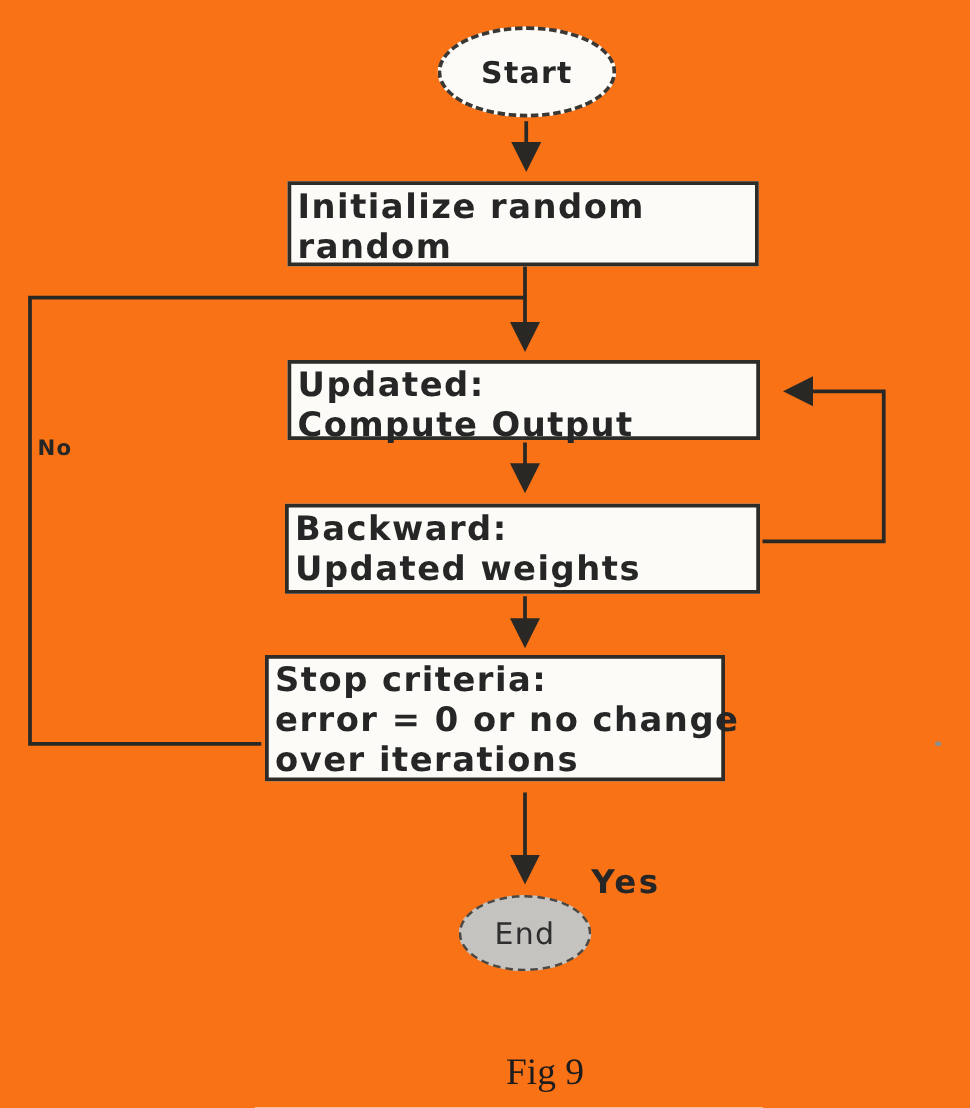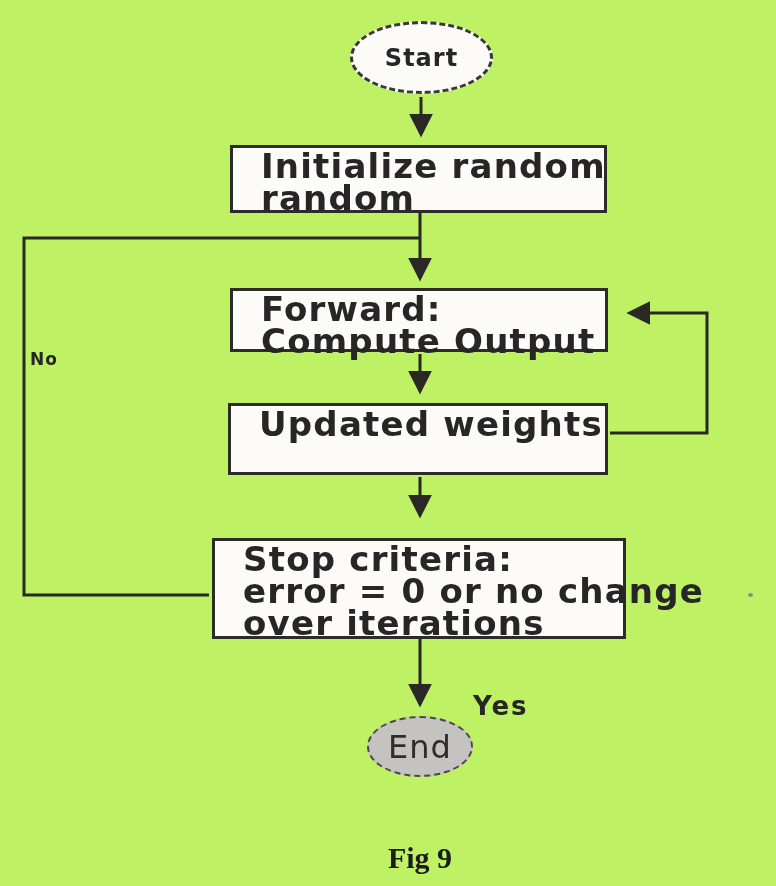--- a/index.html
+++ b/index.html
@@ -4,80 +4,80 @@
 <style>
   html, body {
     margin: 0;
     padding: 0;
     background: #ffffff;
   }
   #canvas {
     position: relative;
     width: 776px;
     height: 886px;
-    background: #bef264;
+    background: #f97316;
     font-family: "DejaVu Sans", "Liberation Sans", sans-serif;
     overflow: hidden;
   }
   #connector-layer {
     position: absolute;
     left: 0; top: 0;
     width: 776px; height: 886px;
   }
   .node {
     position: absolute;
     box-sizing: border-box;
     color: #262626;
   }
   .process {
     border: 3px solid #2e2c29;
     background: #fcfbf8;
     font-weight: bold;
-    font-size: 34px;
+    font-size: 27px;
     line-height: 32px;
     letter-spacing: 1.2px;
-    padding: 2px 10px 0 28px;
+    padding: 2px 10px 0 5px;
   }
   .process .line { display: block; white-space: nowrap; }
   .terminator {
     border: 3px dashed #3a3835;
     border-radius: 50%;
     display: flex;
     align-items: center;
     justify-content: center;
     background: #fcfbf8;
   }
   #node-start {
     left: 350px; top: 21px; width: 143px; height: 73px;
     font-weight: bold; font-size: 24px; letter-spacing: 1px;
   }
   #node-init { left: 230px; top: 145px; width: 377px; height: 68px; }
   #node-forward { left: 230px; top: 288px; width: 378px; height: 64px; }
   #node-backward { left: 228px; top: 403px; width: 380px; height: 72px; }
-  #node-stop { left: 212px; top: 538px; width: 414px; height: 101px; }
+  #node-stop { left: 212px; top: 524px; width: 368px; height: 101px; }
   #node-end {
     left: 367px; top: 716px; width: 106px; height: 61px;
     background: #c5c3c0;
     border: 2.5px dashed #4a4845;
-    font-size: 32px; font-weight: 500; color: #2e2e2e;
+    font-size: 24px; font-weight: 500; color: #2e2e2e;
     letter-spacing: 1px;
   }
   .edge-label {
     position: absolute;
     font-weight: bold;
     color: #262626;
   }
   #label-no { left: 30px; top: 349px; font-size: 17px; letter-spacing: 1px; }
   #label-yes { left: 473px; top: 663px; font-size: 26px; letter-spacing: 2px; margin-top: 28px; }
   #caption {
     position: absolute;
-    left: 340px; top: 841px; width: 160px;
+    left: 356px; top: 841px; width: 160px;
     text-align: center;
     font-family: "Liberation Serif", "DejaVu Serif", serif;
-    font-weight: bold;
+    font-weight: normal;
     font-size: 30px;
     color: #1c1c1c;
   }
   #artifact-dot {
     position: absolute;
     left: 748px; top: 593px;
     width: 5px; height: 4px;
     background: #8f8d8a;
     border-radius: 50%;
     filter: blur(0.5px);
@@ -108,25 +108,26 @@
   <div id="node-start" class="node terminator">
     <span>Start</span>
   </div>
 
   <div id="node-init" class="node process">
     <span class="line">Initialize random</span>
     <span class="line">random</span>
   </div>
 
   <div id="node-forward" class="node process">
-    <span class="line">Forward:</span>
+    <span class="line">Updated:</span>
     <span class="line">Compute Output</span>
   </div>
 
   <div id="node-backward" class="node process">
+    <span class="line">Backward:</span>
     <span class="line">Updated weights</span>
   </div>
 
   <div id="node-stop" class="node process">
     <span class="line">Stop criteria:</span>
     <span class="line">error = 0 or no change</span>
     <span class="line">over iterations</span>
   </div>
 
   <div id="node-end" class="node terminator">

